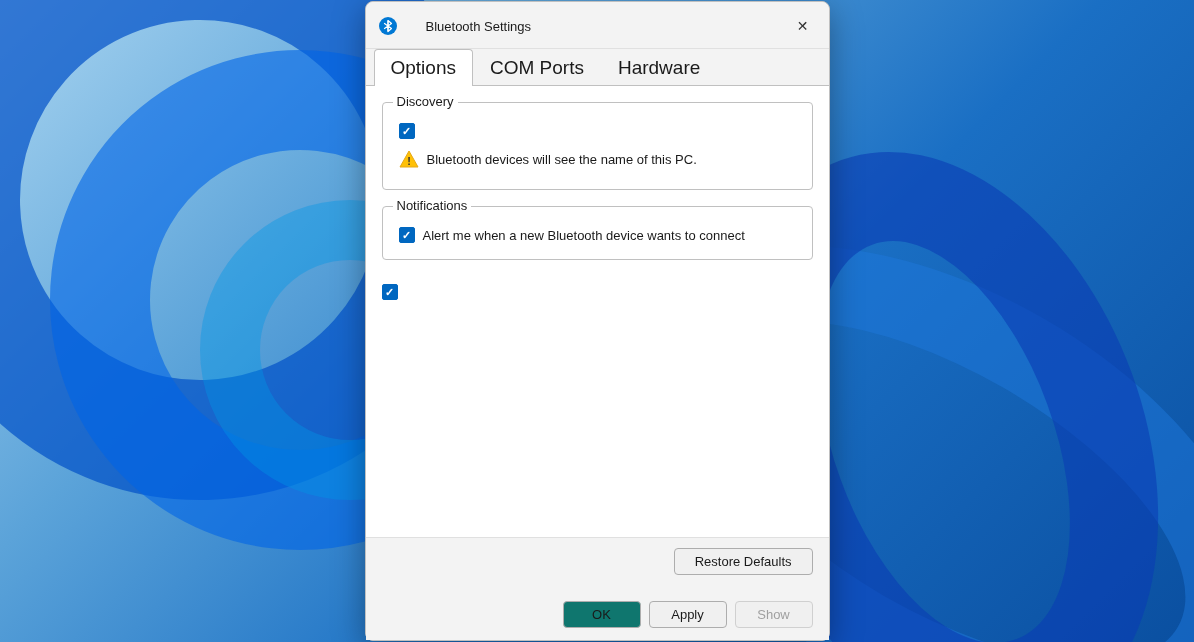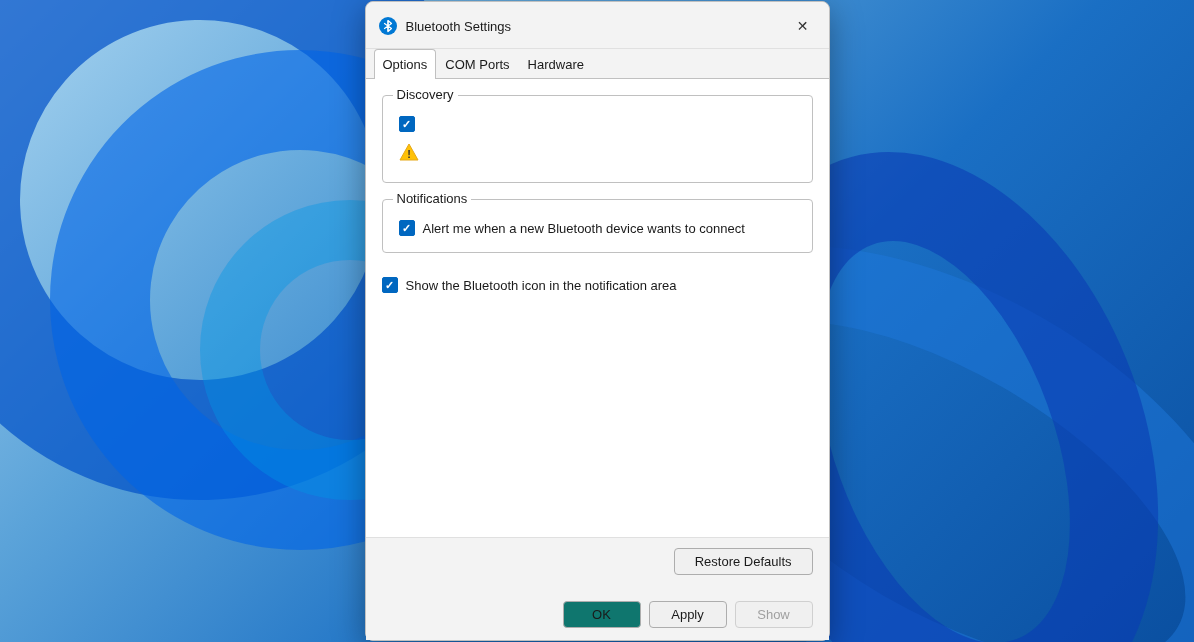--- a/index.html
+++ b/index.html
@@ -121,20 +121,21 @@
     .bluetooth-icon-svg {
       width: 18px;
       height: 18px;
     }
 
     .title-bar-text {
       flex: 1;
       font-size: 13px;
       font-weight: 400;
       color: #1a1a1a;
+      margin-left: 20px;
     }
 
     .close-btn {
       width: 28px;
       height: 28px;
       border: none;
       background: transparent;
       cursor: pointer;
       border-radius: 4px;
       display: flex;
@@ -146,23 +147,23 @@
 
     
     .tab-bar {
       display: flex;
       padding: 0 8px;
       background: #f3f3f3;
       border-bottom: 1px solid #c0c0c0;
     }
 
     .tab {
-      padding: 7px 8px;
+      padding: 7px 16px;
       cursor: pointer;
-      font-size: 13px;
+      font-size: 19px;
       color: #1a1a1a;
       border: 1px solid transparent;
       border-bottom: none;
       margin-bottom: -1px;
       background: transparent;
       position: relative;
     }
 
     .tab.active {
       background: #ffffff;
@@ -363,41 +364,41 @@
             </div>
           </div>
           <div class="warning-row">
             <div class="warning-icon">
 
               <svg width="20" height="18" viewBox="0 0 20 18" fill="none" xmlns="http://www.w3.org/2000/svg">
                 <path d="M10 1L19 17H1L10 1Z" fill="#FFC107" stroke="#E6A817" stroke-width="1"></path>
                 <text x="10" y="14.5" font-size="11" text-anchor="middle" fill="#333" font-weight="bold" font-family="Arial">!</text>
               </svg>
             </div>
+            <span class="warning-text">Bluetooth devices will see the name of this PC.</span>
           </div>
         </div>
       </div>
 
       <div class="group-box">
         <span class="group-box-title">Notifications</span>
         <div class="group-box-content">
           <div class="checkbox-row">
             <div class="checkbox">
               <span class="checkbox-check">✓</span>
             </div>
             <span class="checkbox-label">Alert me when a new Bluetooth device wants to connect</span>
           </div>
         </div>
       </div>
 
       <div class="standalone-checkbox-row">
         <div class="checkbox">
           <span class="checkbox-check">✓</span>
         </div>
-        <span class="checkbox-label">Show the Bluetooth icon in the notification area</span>
       </div>
 
       <div style="flex:1;"></div>
 
     </div>
 
     <div class="bottom-area">
       <div class="restore-row">
         <button class="btn btn-restore">Restore Defaults</button>
       </div>

